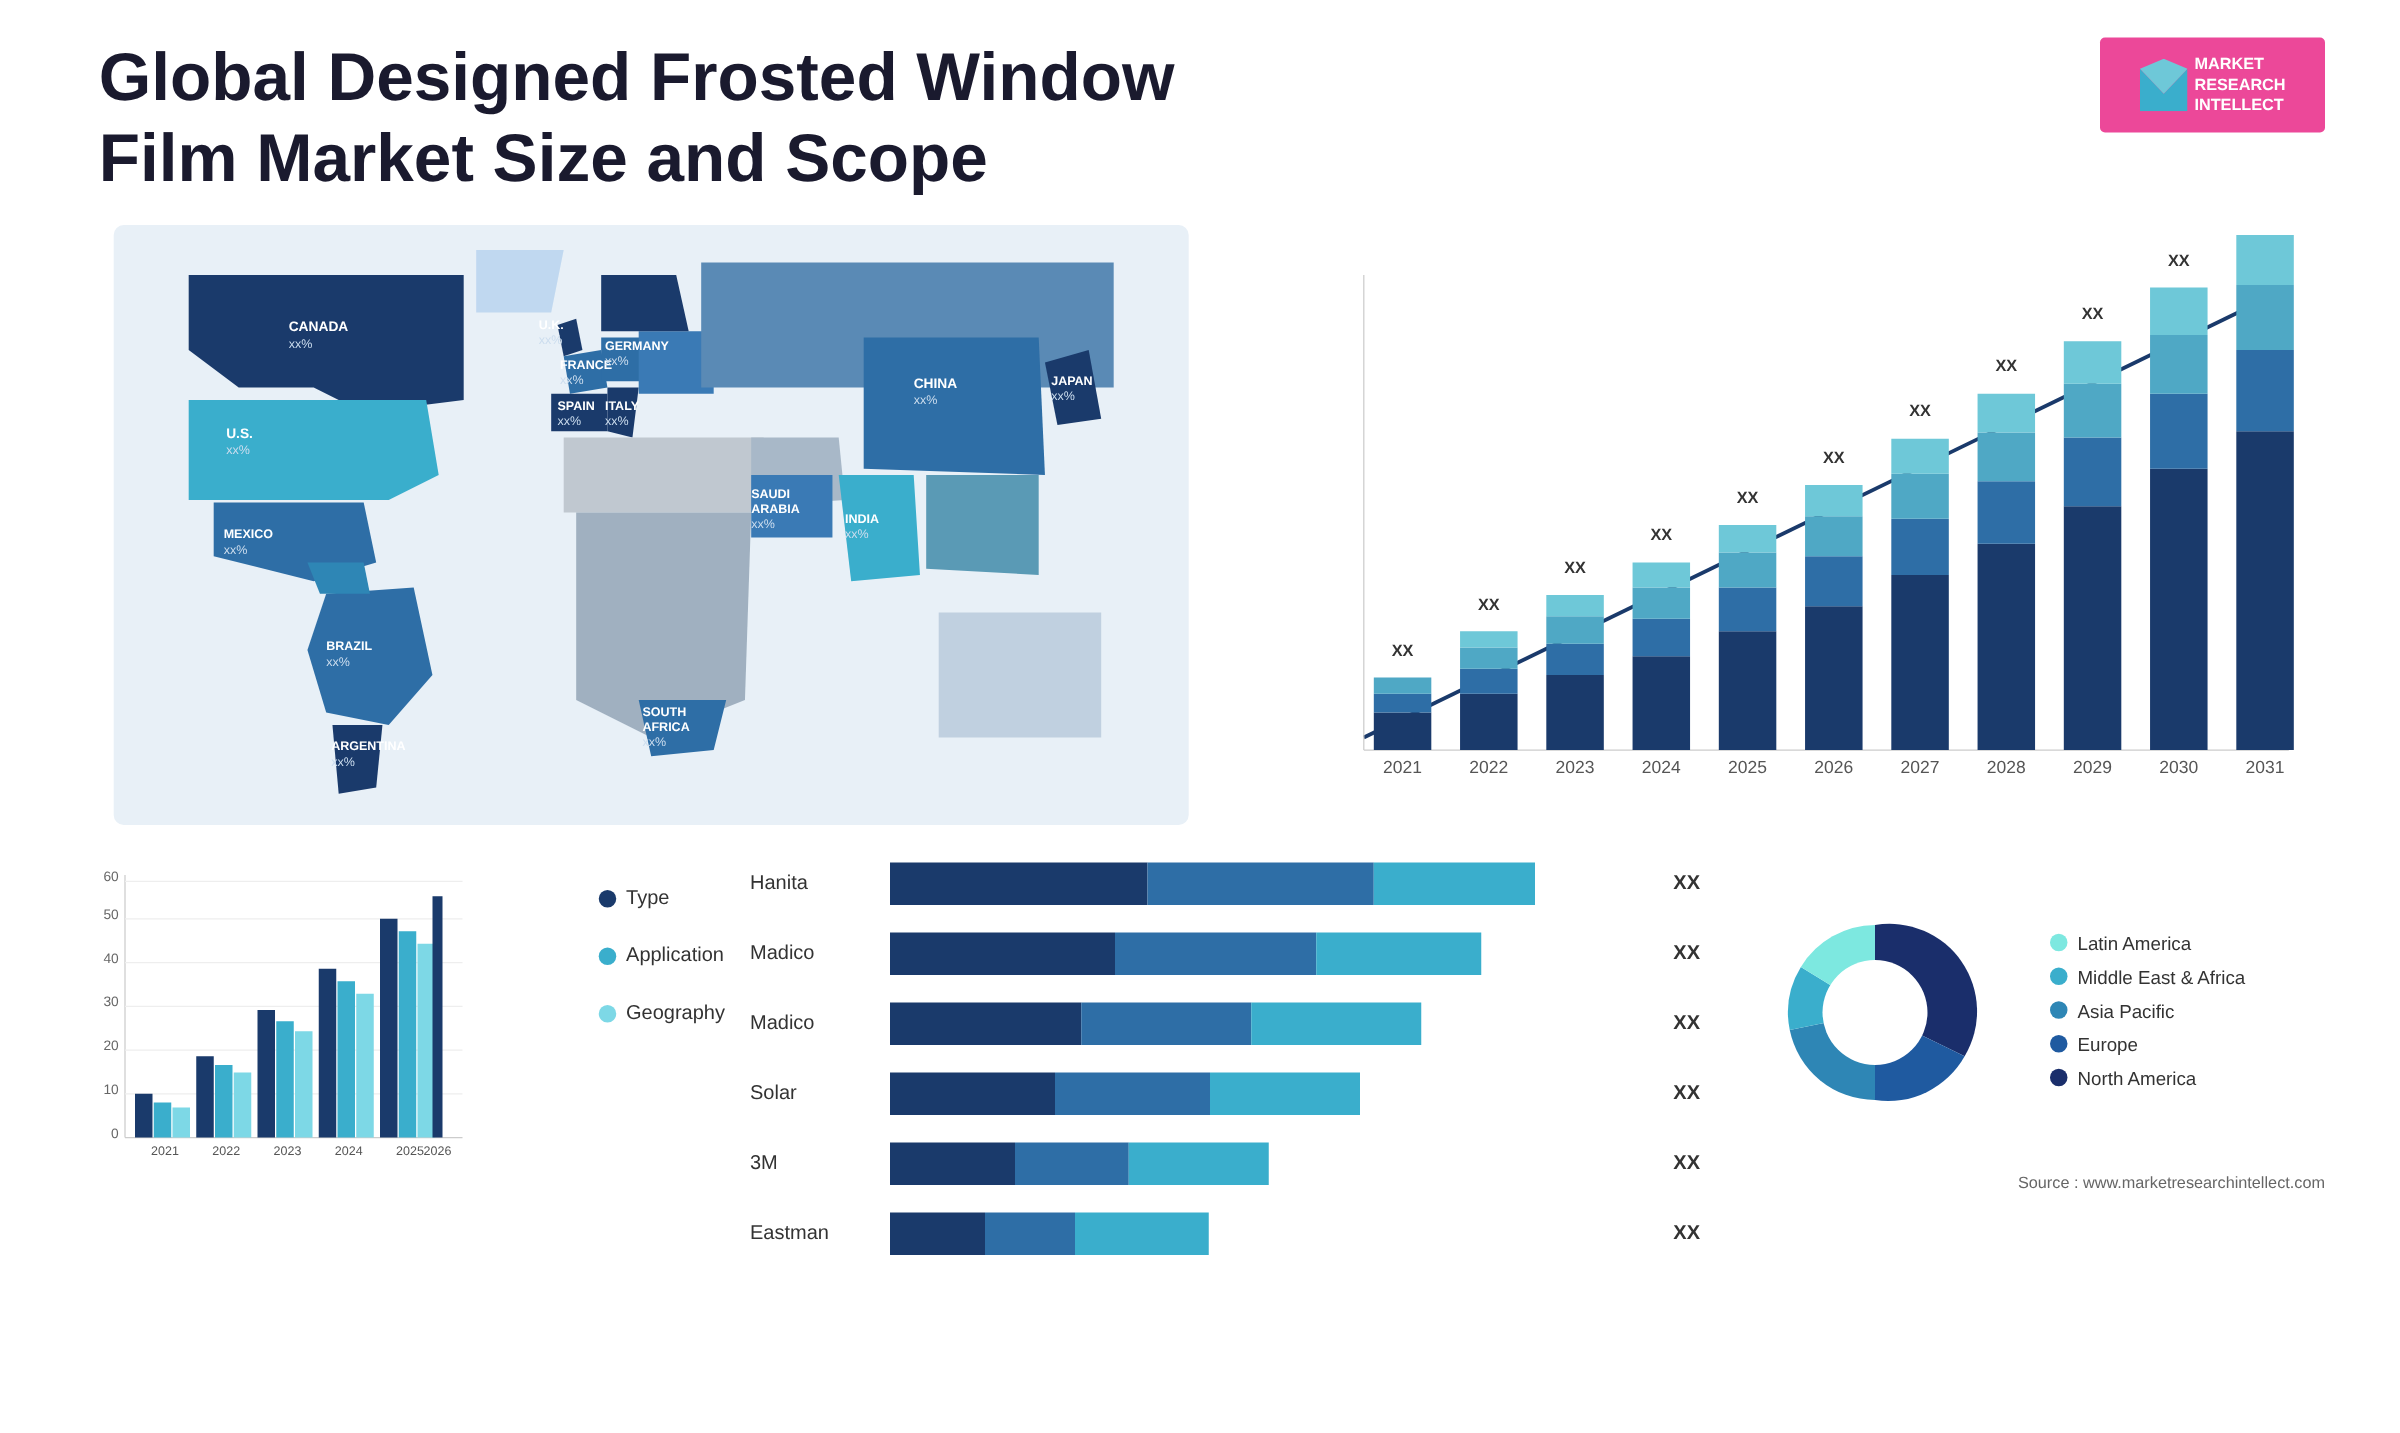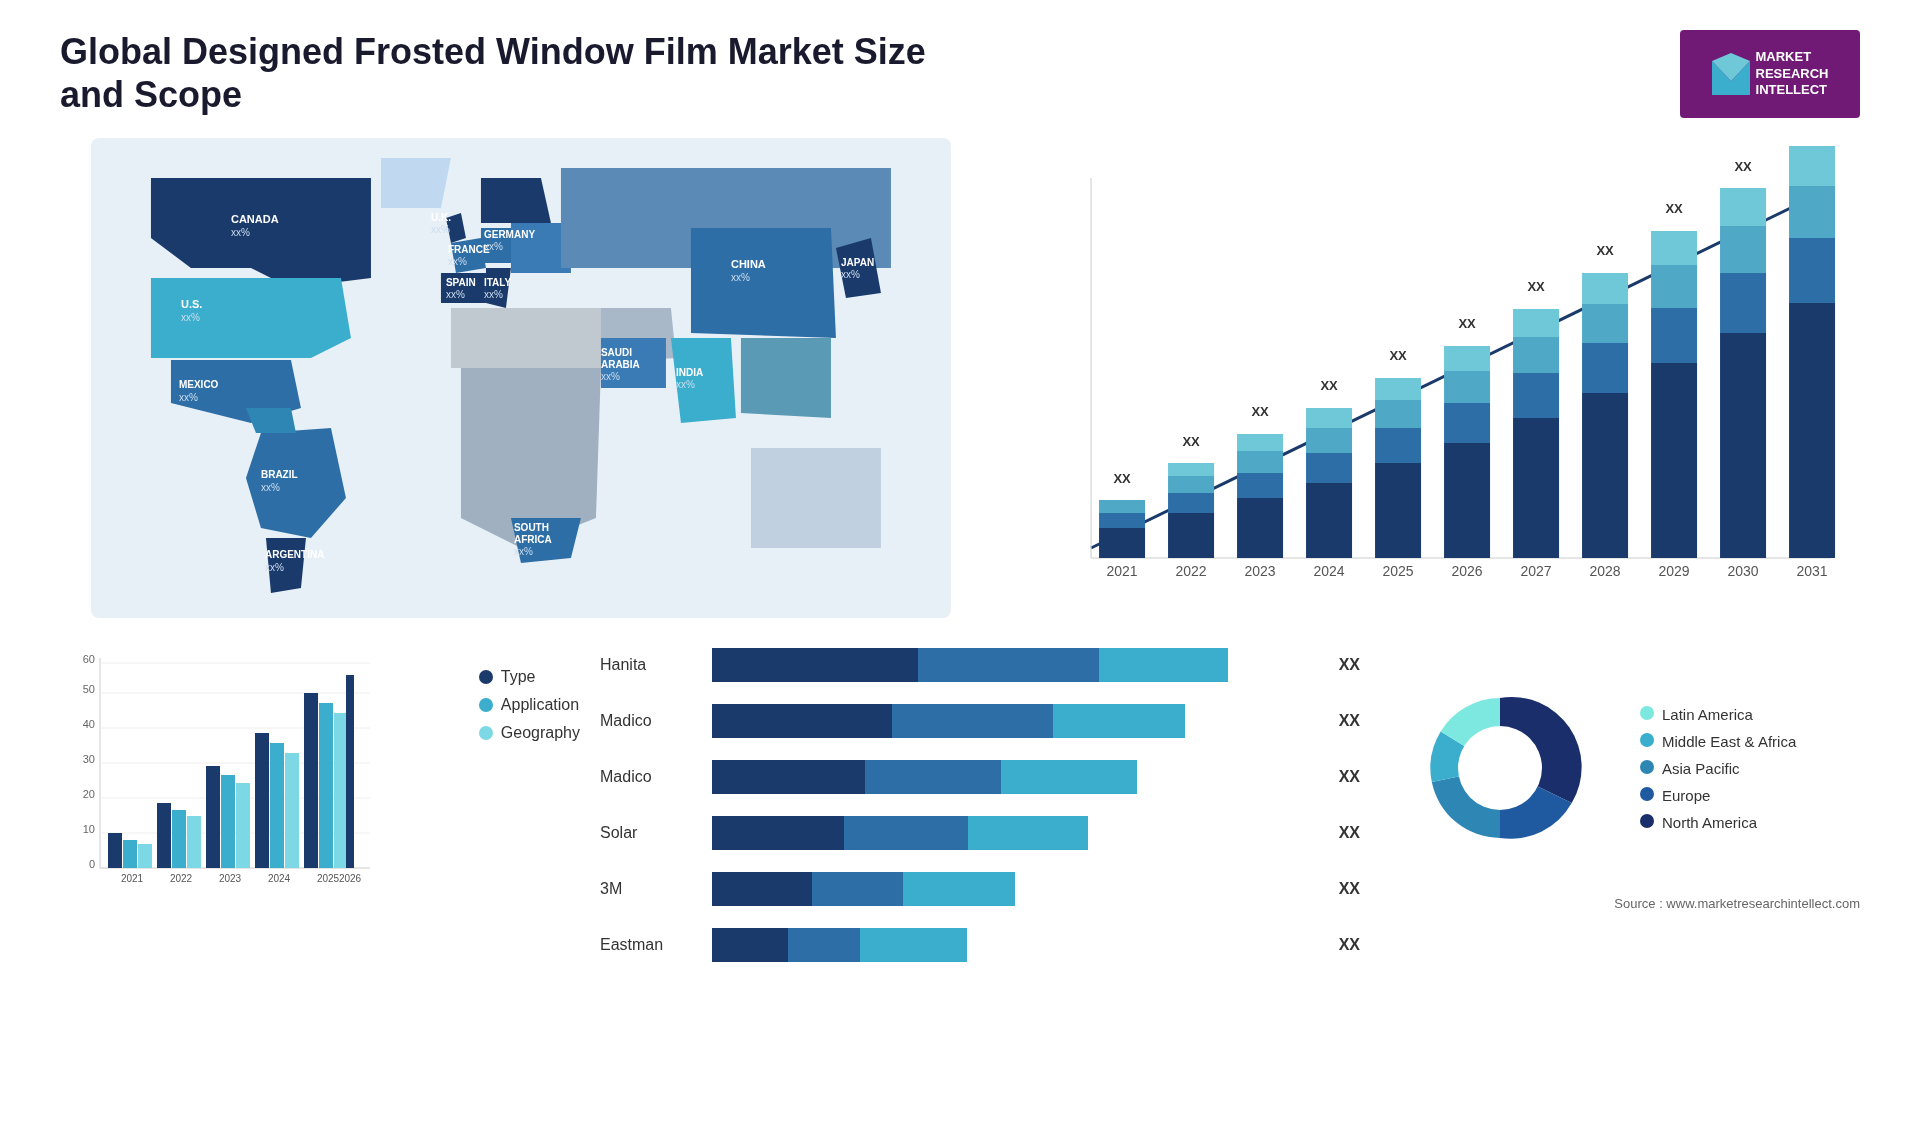--- a/index.html
+++ b/index.html
@@ -20,37 +20,38 @@
 
     
     .header {
       display: flex;
       justify-content: space-between;
       align-items: flex-start;
       margin-bottom: 20px;
     }
 
     .page-title {
-      font-size: 36px;
+      font-size: 54px;
       font-weight: 600;
       color: #1a1a2e;
       max-width: 900px;
       line-height: 1.2;
+      margin-left: 19px;
     }
 
     .logo-area {
       display: flex;
       flex-direction: column;
       align-items: center;
     }
 
     .logo-box {
       width: 180px;
-      height: 88px;
-      background: #701a75;
+      height: 76px;
+      background: #ec4899;
       display: flex;
       align-items: center;
       justify-content: center;
       border-radius: 4px;
       position: relative;
     }
 
     .logo-text {
       color: #fff;
       font-size: 13px;
@@ -115,21 +116,21 @@
       align-items: flex-start;
     }
 
     .seg-svg-wrapper {
       flex: 1;
     }
 
     .seg-legend {
       display: flex;
       flex-direction: column;
-      gap: 10px;
+      gap: 28px;
       padding-top: 20px;
     }
 
     .legend-item {
       display: flex;
       align-items: center;
       gap: 8px;
       font-size: 16px;
       color: #333;
     }

